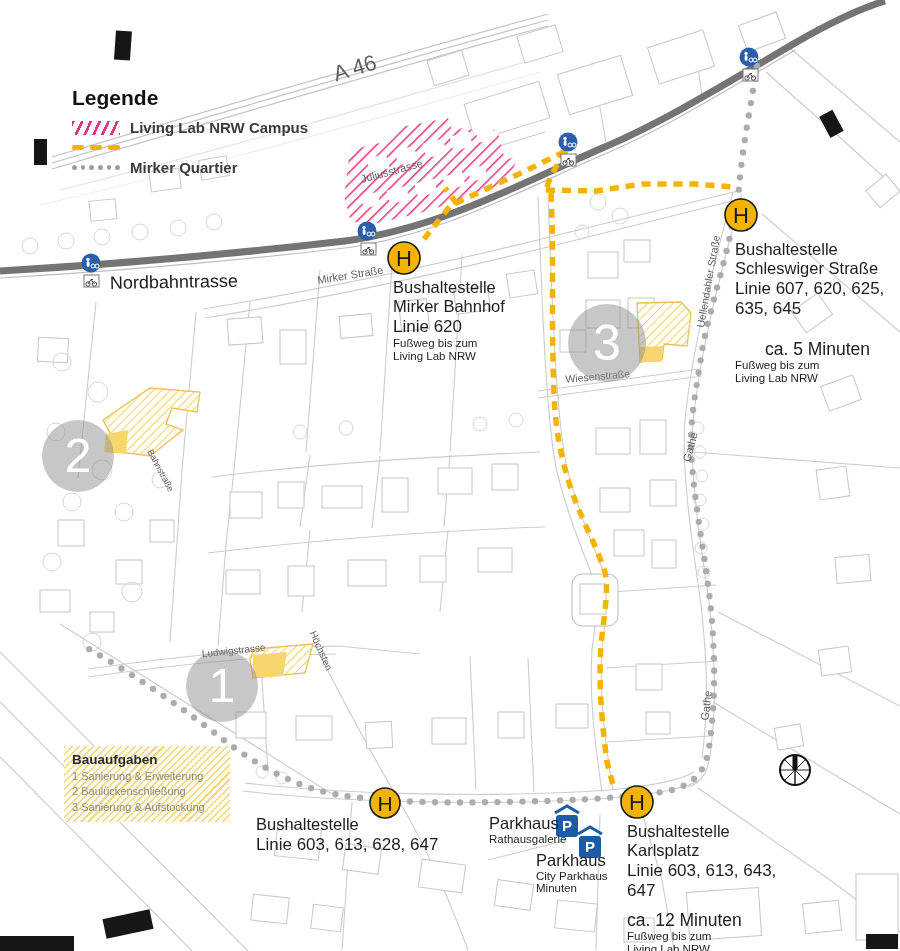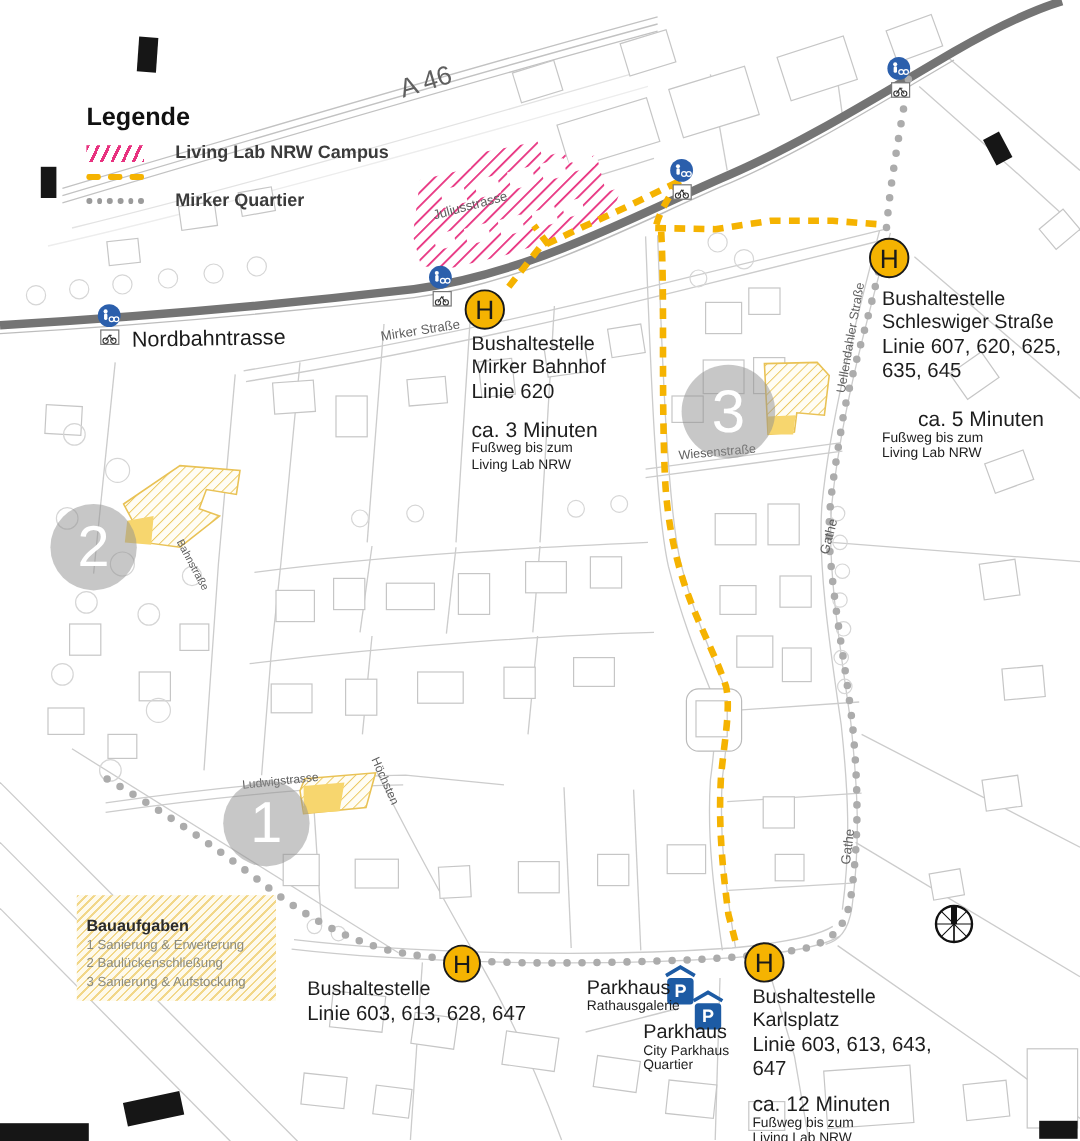--- a/index.html
+++ b/index.html
@@ -2,37 +2,37 @@
 <html><head>
 <meta charset="utf-8">
 <style>
   html,body{margin:0;padding:0;background:#fff;}
   #stage{position:relative;width:900px;height:951px;overflow:hidden;background:#fff;
          font-family:"Liberation Sans",sans-serif;}
   svg{position:absolute;left:0;top:0;}
   .ov{position:absolute;color:#1d1d1d;}
   
   #legend .ttl{font-size:21px;font-weight:bold;color:#111;margin-bottom:9px;}
-  .lrow{display:flex;align-items:center;gap:26px;margin-bottom:9px;}
+  .lrow{display:flex;align-items:center;gap:10px;margin-bottom:9px;}
   .lrow .lab{font-size:15px;font-weight:bold;color:#3b3b3b;white-space:nowrap;}
   .sw-pink{width:48px;height:14px;background:repeating-linear-gradient(115deg,#E8317F 0,#E8317F 2.6px,transparent 2.6px,transparent 8px);}
   .sw-dash{display:flex;gap:6px;align-items:center;width:48px;}
   .sw-dash i{display:block;width:12px;height:5px;background:#F5B301;border-radius:2px;}
   .sw-dot{display:flex;gap:4px;align-items:center;width:48px;}
   .sw-dot i{display:block;width:5px;height:5px;background:#9b9b9b;border-radius:50%;}
   
   .stop{line-height:1.16;}
   .stop .t1{font-size:16.5px;}
   .stop .lines{font-size:17px;margin-top:1px;}
   .stop .walk{font-size:17.5px;margin-top:11px;}
   .stop .wsub{font-size:11.5px;}
   .pk .t1{font-size:16.5px;}
   .pk .sub{font-size:11.5px;}
   
-  #bau{left:64px;top:746px;width:150px;padding:18px 8px 7px 8px;
+  #bau{left:64px;top:746px;width:150px;padding:6px 8px 7px 8px;
        background:repeating-linear-gradient(135deg,#F2D789 0,#F2D789 1.5px,#FEFAEC 1.5px,#FEFAEC 5px);}
   #bau .ttl{font-size:13.5px;font-weight:bold;color:#2b2b2b;margin-bottom:2px;}
   #bau .it{font-size:11px;color:#8b8b7e;line-height:1.4;}
   .street-label{fill:#5f5f5f;font-family:"Liberation Sans",sans-serif;}
 </style>
 </head>
 <body>
 
 <div id="stage">
 
@@ -409,21 +409,20 @@
           <i></i>
         </span>
     <span class="lab">Mirker Quartier</span>
   </div>
 </div>
 
 <div class="ov stop" style="left:393px;top:278px;width:170px;">
   <div class="t1">Bushaltestelle</div>
   <div class="t1">Mirker Bahnhof</div>
   <div class="lines">Linie 620</div>
-  <div class="walk">ca. 3 Minuten</div>
   <div class="wsub">Fußweg bis zum</div>
   <div class="wsub">Living Lab NRW</div>
 </div>
 
 <div class="ov stop" style="left:735px;top:240px;width:165px;">
   <div class="t1">Bushaltestelle</div>
   <div class="t1">Schleswiger Straße</div>
   <div class="lines">Linie 607, 620, 625, 635, 645</div>
   <div class="walk" style="margin-top:20px;text-align:center;">ca. 5 Minuten</div>
   <div class="wsub">Fußweg bis zum</div>
@@ -444,21 +443,21 @@
   <div class="wsub">Living Lab NRW</div>
 </div>
 
 <div class="ov pk" style="left:489px;top:814px;">
   <div class="t1">Parkhaus</div>
   <div class="sub">Rathausgalerie</div>
 </div>
 <div class="ov pk" style="left:536px;top:851px;">
   <div class="t1">Parkhaus</div>
   <div class="sub">City Parkhaus</div>
-  <div class="sub">Quartier</div>
+  <div class="sub">Minuten</div>
 </div>
 
 <div id="bau" class="ov">
   <div class="ttl">Bauaufgaben</div>
   <div class="it">1 Sanierung &amp; Erweiterung</div>
   <div class="it">2 Baulückenschließung</div>
   <div class="it">3 Sanierung &amp; Aufstockung</div>
 </div>
 
 </div>

